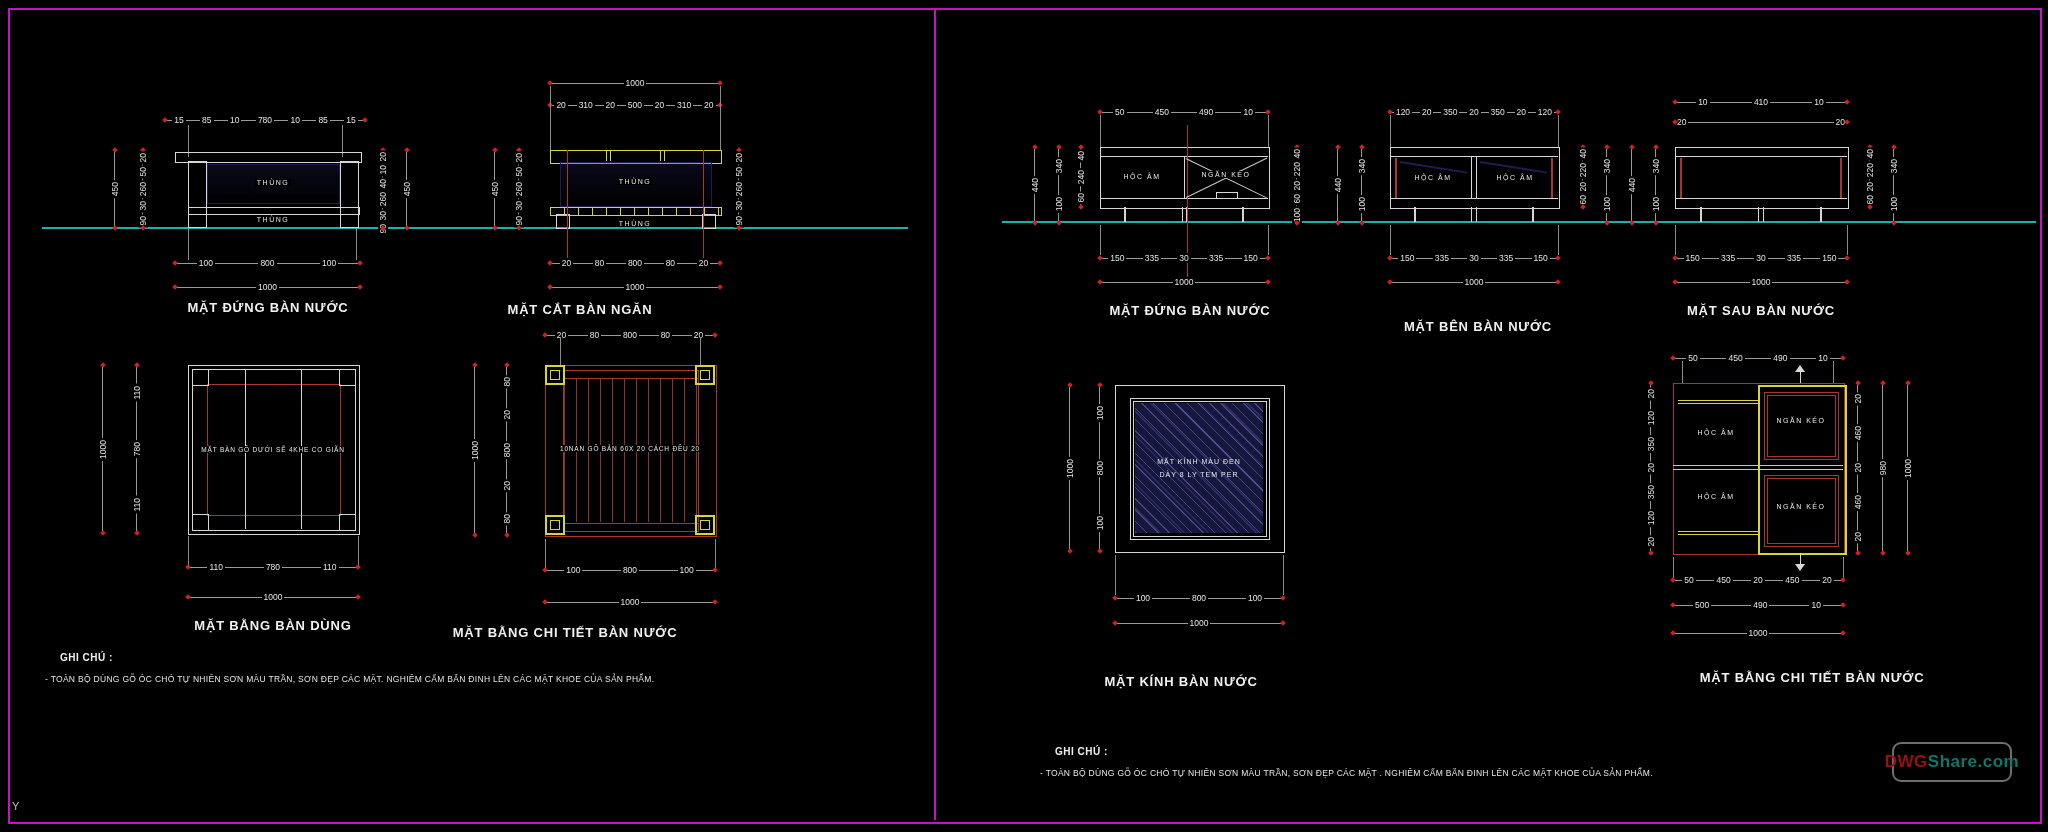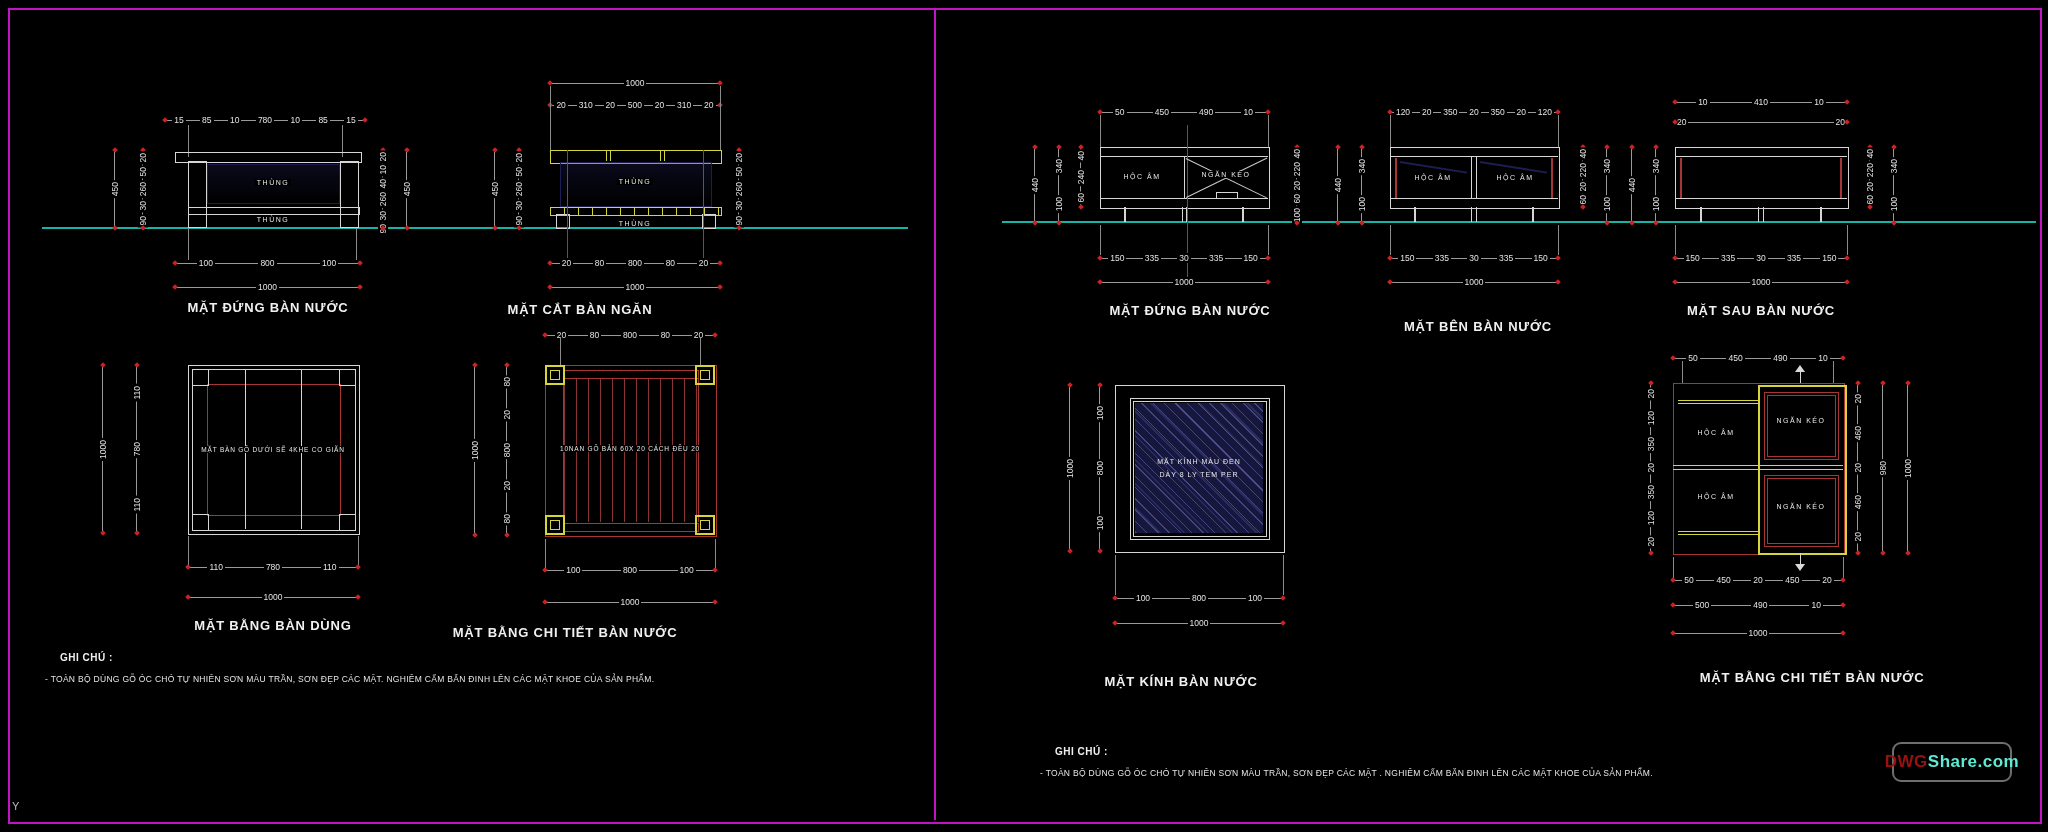--- a/index.html
+++ b/index.html
@@ -53,21 +53,21 @@
                          repeating-linear-gradient(45deg,rgba(90,100,200,.25) 0 2px,transparent 2px 17px);}
   .legbox{position:absolute;width:16px;height:16px;border:2px solid #d6d63a;}
   .legbox::after{content:"";position:absolute;left:3px;top:3px;right:3px;bottom:3px;border:1px solid #d6d63a;}
   .ystrip{position:absolute;border-top:1px solid #d6d63a;border-bottom:1px solid #d6d63a;}
   .tri-up{position:absolute;width:0;height:0;border-left:5px solid transparent;border-right:5px solid transparent;border-bottom:7px solid #d9d9d9;}
   .tri-dn{position:absolute;width:0;height:0;border-left:5px solid transparent;border-right:5px solid transparent;border-top:7px solid #d9d9d9;}
   .view{position:absolute;}
   
   .logo{position:absolute;display:flex;align-items:center;justify-content:center;
         border:2px solid #6e6e6e;border-radius:9px;font-weight:bold;font-size:17px;letter-spacing:.5px;}
-  .logo .p1{color:#991111;} .logo .p2{color:#5eead4;}
+  .logo .p1{color:#991111;} .logo .p2{color:#0f766e;}
   .ucs-y{position:absolute;color:#bbb;font-size:11px;}
 </style>
 </head>
 <body>
 
 <div id="stage">
 
   <div class="sheet-border" style="left:8px;top:8px;width:2030px;height:812px;"></div>
   <div class="divider" style="left:934px;top:8px;height:812px;"></div>
   <div class="ucs-y" style="left:12px;top:800px;">Y</div>

